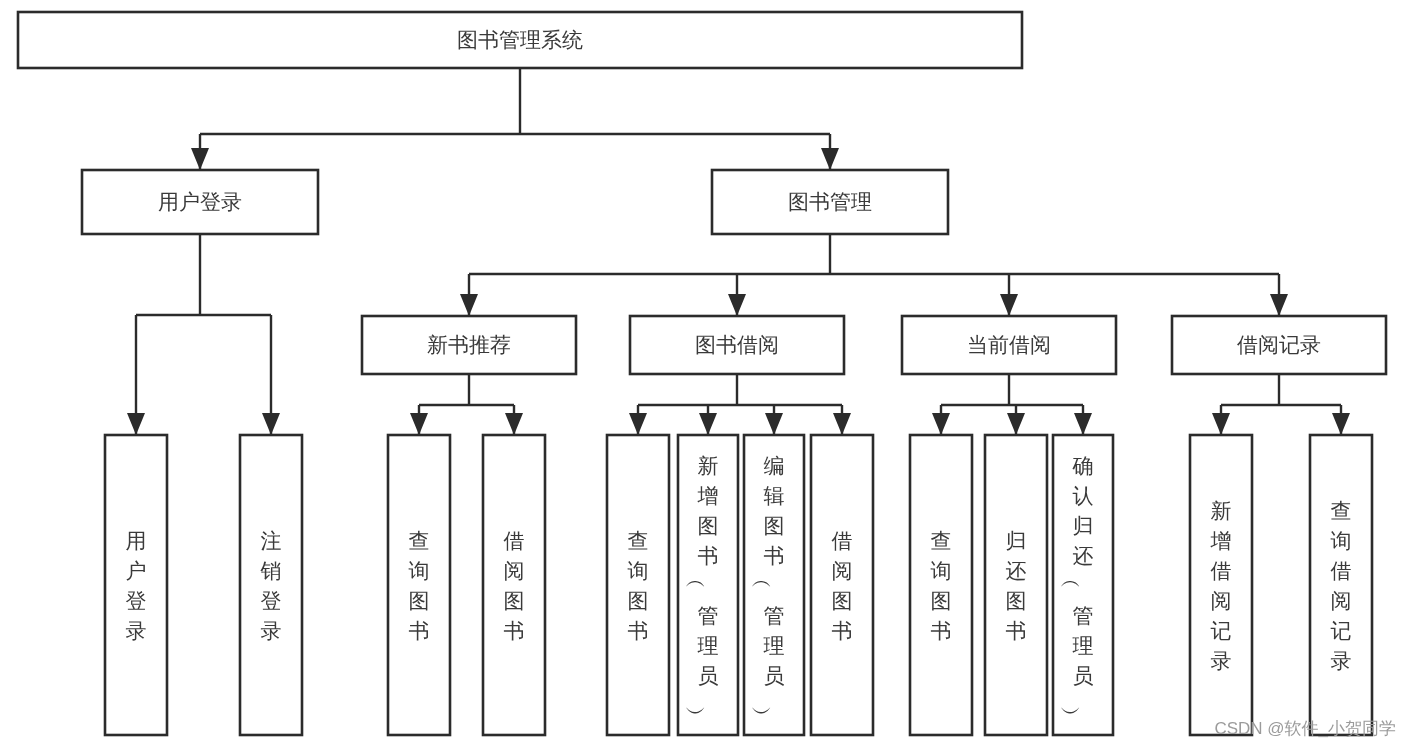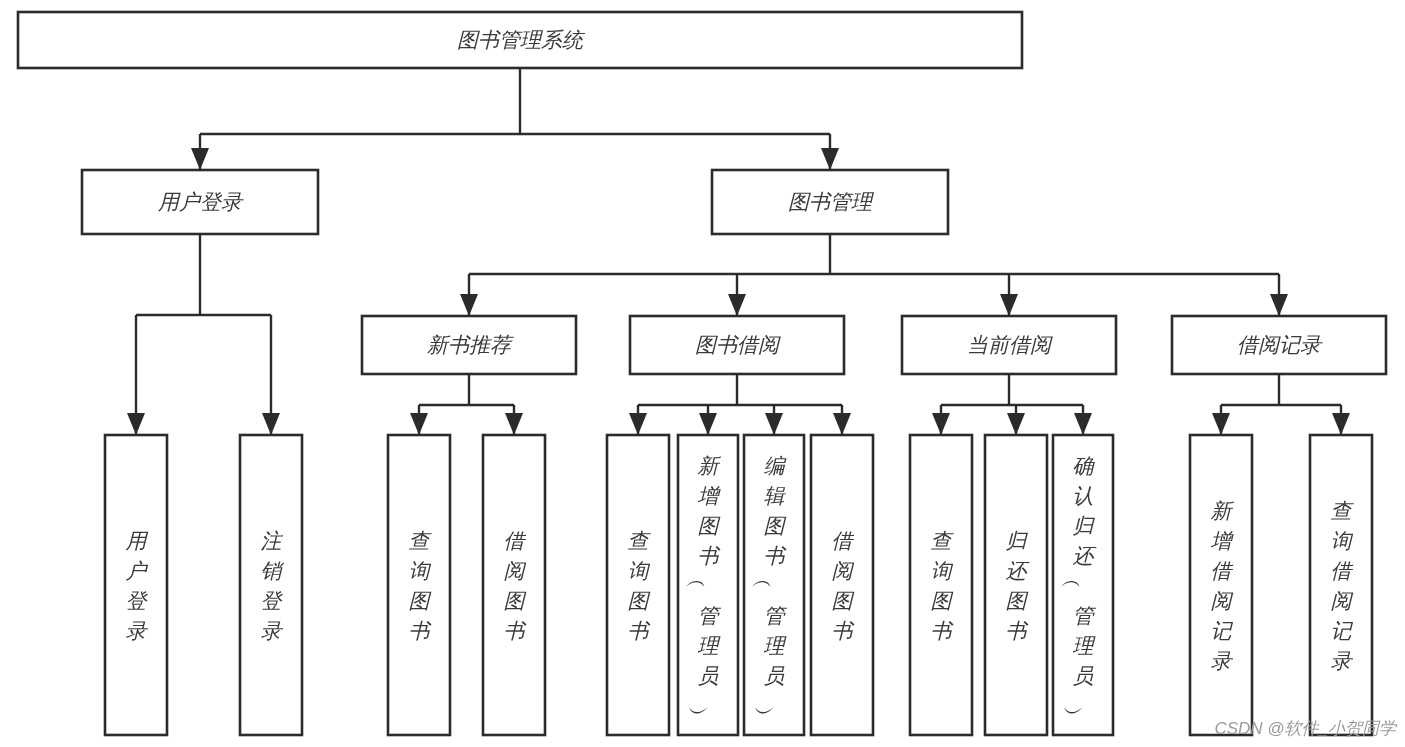--- a/index.html
+++ b/index.html
@@ -11,21 +11,20 @@
     width: 1405px;
     height: 747px;
     font-family: "Liberation Sans", "DejaVu Sans", sans-serif;
     overflow: hidden;
     position: relative;
   }
   #diagram-root {
     position: relative;
     width: 1405px;
     height: 635px;
-    font-style: italic;
   }
   svg#flow {
     position: absolute;
     left: 0;
     top: 0;
     width: 1405px;
     height: 747px;
   }
   .box-rect {
     fill: #ffffff;

